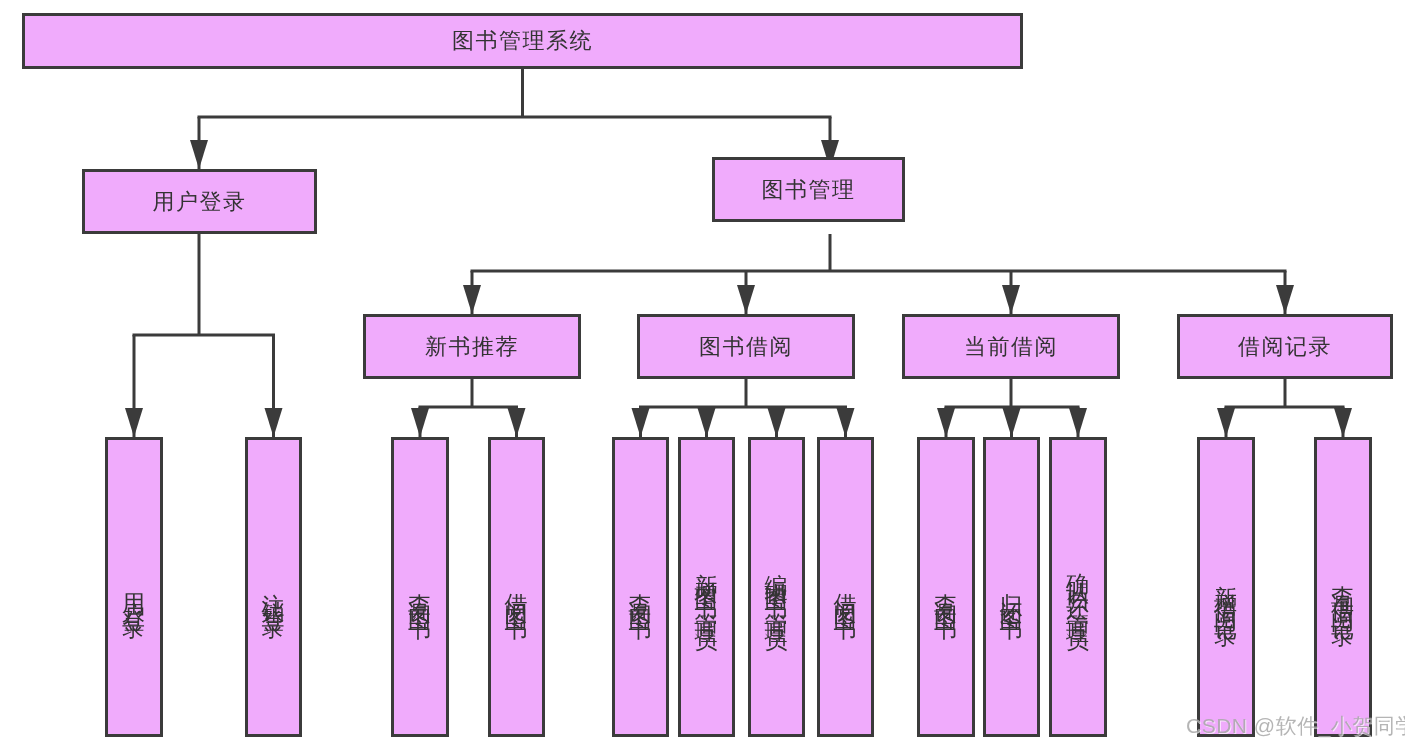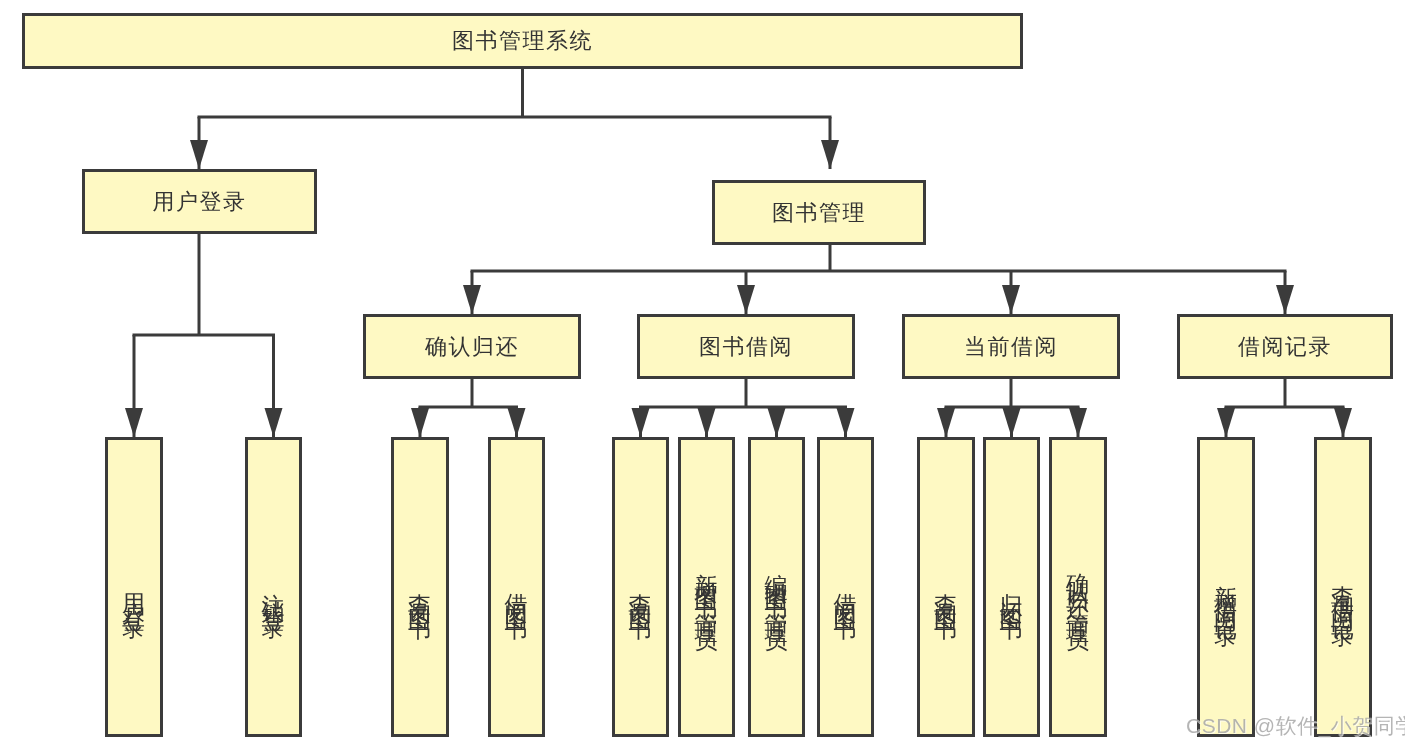--- a/index.html
+++ b/index.html
@@ -8,21 +8,21 @@
     background: var(--background, #ffffff);
     font-family: "Liberation Sans", "DejaVu Sans", sans-serif;
     position: relative; overflow: hidden;
   }
   #diagram { position: absolute; left: 0; top: 0; width: 1405px; height: 747px; }
   #wires { position: absolute; left: 0; top: 0; z-index: 1; }
   #wires .ln { stroke: var(--line, #3b3b3b); stroke-width: 3; fill: none; }
   #wires .arrhead { fill: var(--line, #3b3b3b); }
   .node {
     position: absolute; z-index: 2;
-    background: #fef9c3;
+    background: #f0abfc;
     border: 3px solid var(--line, #3b3b3b);
     display: flex; align-items: center; justify-content: center;
     color: var(--text, #333333);
     box-sizing: border-box;
   }
   .h .txt { font-size: 22px; letter-spacing: 1.5px; white-space: nowrap; }
   .v .txt {
     writing-mode: vertical-rl;
     text-orientation: mixed;
     font-size: 23px;
@@ -106,26 +106,26 @@
     </g>
   </svg>
 
   <div class="node h" style="left:22px;top:13px;width:1001px;height:56px">
     <span class="txt">图书管理系统</span>
   </div>
 
   <div class="node h" style="left:82px;top:169px;width:235px;height:65px">
     <span class="txt">用户登录</span>
   </div>
-  <div class="node h" style="left:712px;top:180px;width:214px;height:65px">
+  <div class="node h" style="left:712px;top:157px;width:193px;height:65px">
     <span class="txt">图书管理</span>
   </div>
 
   <div class="node h" style="left:363px;top:314px;width:218px;height:65px">
-    <span class="txt">确认归还</span>
+    <span class="txt">新书推荐</span>
   </div>
   <div class="node h" style="left:902px;top:314px;width:218px;height:65px">
     <span class="txt">当前借阅</span>
   </div>
   <div class="node h" style="left:637px;top:314px;width:218px;height:65px">
     <span class="txt">图书借阅</span>
   </div>
   <div class="node h" style="left:1177px;top:314px;width:216px;height:65px">
     <span class="txt">借阅记录</span>
   </div>

